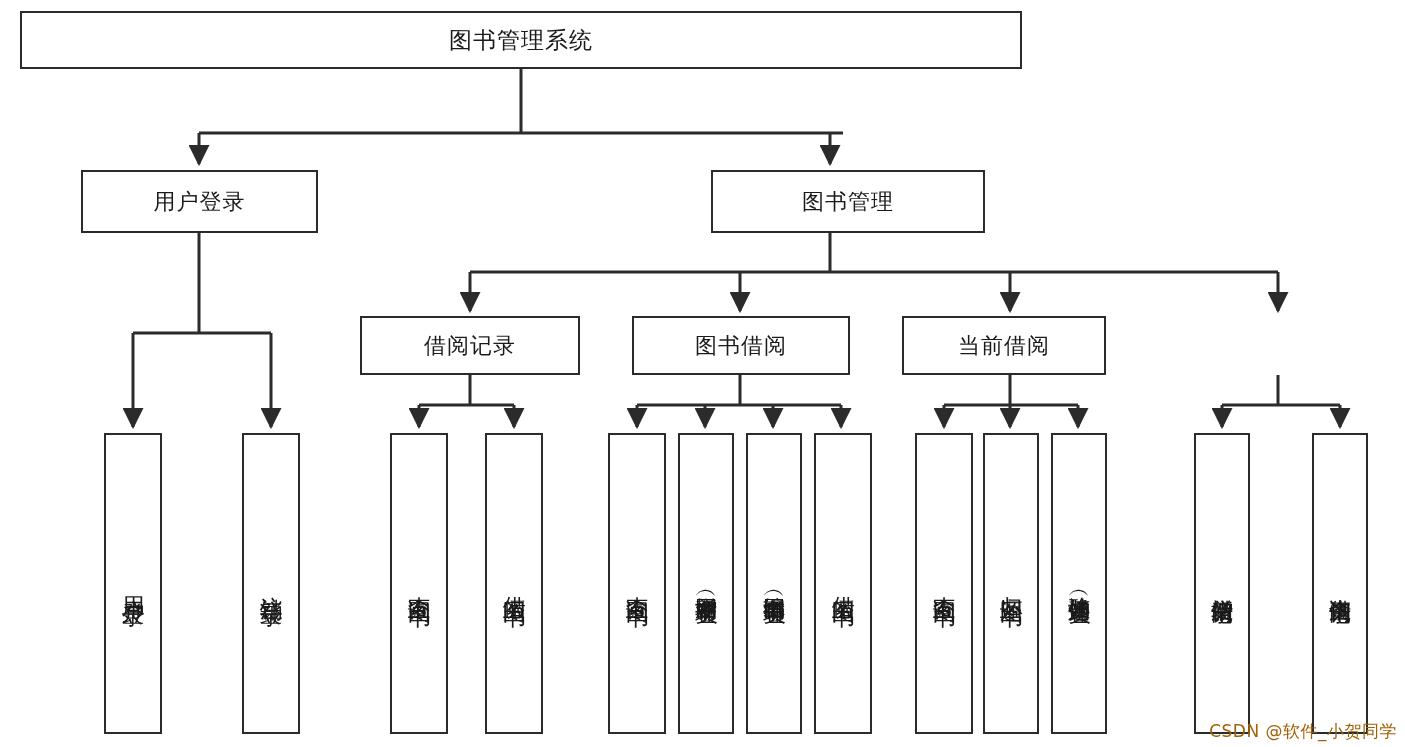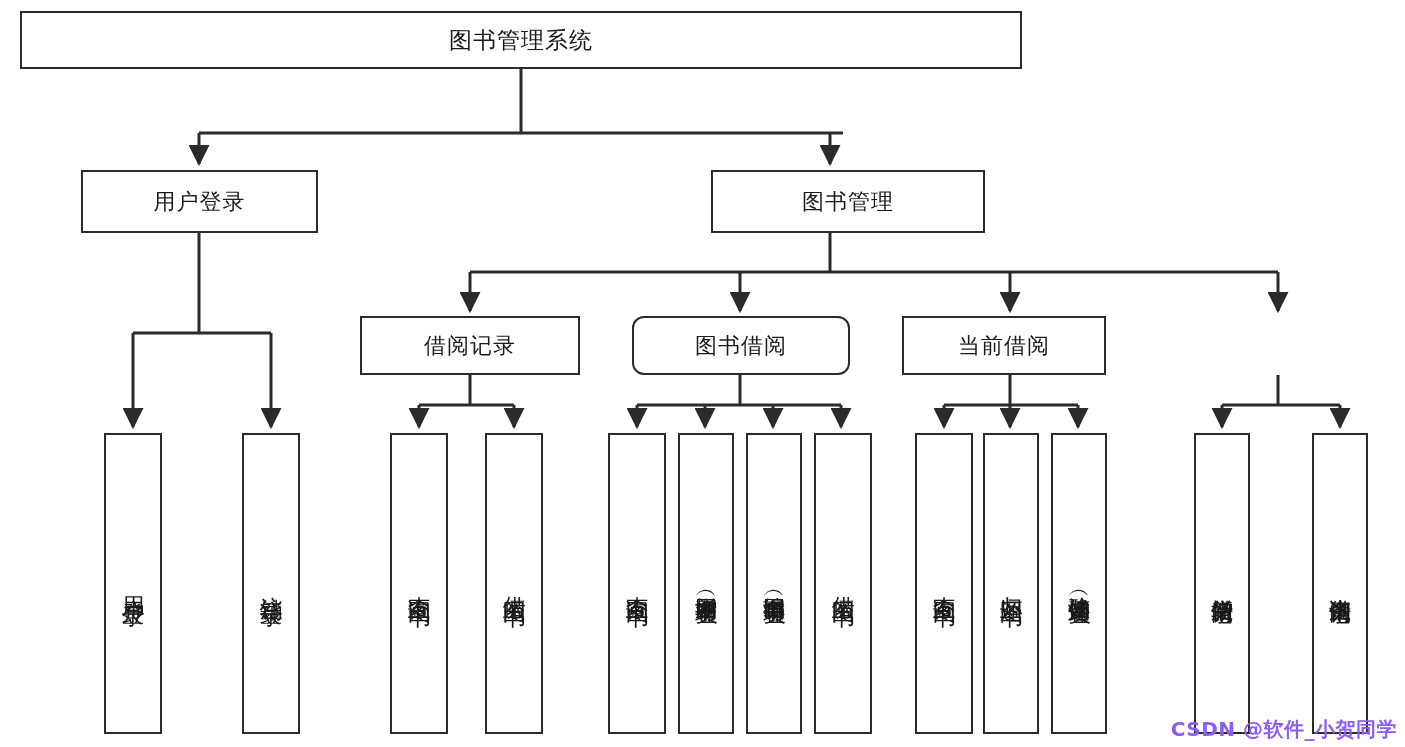--- a/index.html
+++ b/index.html
@@ -66,27 +66,26 @@
     max-height: 290px;
   }
   .node.vert.tight .lbl {
     font-size: 22px;
     letter-spacing: 1px;
   }
   #watermark {
     position: absolute;
     right: 8px;
     bottom: 4px;
-    font-size: 20px;
-    color: #8b5cf6;
+    font-size: 17px;
+    color: #a16207;
     letter-spacing: 0.5px;
     z-index: 5;
     white-space: nowrap;
     font-family: "DejaVu Sans", "Liberation Sans", sans-serif;
-    font-weight: bold;
   }
 </style>
 </head>
 <body>
 
 <div id="canvas">
 
   <svg id="edges" viewBox="0 0 1405 747" width="1405" height="747" xmlns="http://www.w3.org/2000/svg">
     <defs>
       <marker id="arrow" viewBox="0 0 10 10" refX="9" refY="5" markerWidth="7" markerHeight="7" orient="auto-start-reverse">
@@ -146,21 +145,21 @@
   </div>
 
   <div class="node horiz" style="left:711px; top:170px; width:274px; height:63px;">
     <span class="lbl">图书管理</span>
   </div>
 
   <div class="node horiz" style="left:360px; top:316px; width:220px; height:59px;">
     <span class="lbl">借阅记录</span>
   </div>
 
-  <div class="node horiz" style="left:632px; top:316px; width:218px; height:59px;border-radius:12px;">
+  <div class="node horiz" style="left:632px; top:316px; width:218px; height:59px;">
     <span class="lbl">图书借阅</span>
   </div>
 
   <div class="node horiz" style="left:902px; top:316px; width:204px; height:59px;">
     <span class="lbl">当前借阅</span>
   </div>
 
 
   <div class="node vert" style="left:104px; top:433px; width:58px; height:301px;">
     <span class="lbl">用户登录</span>

